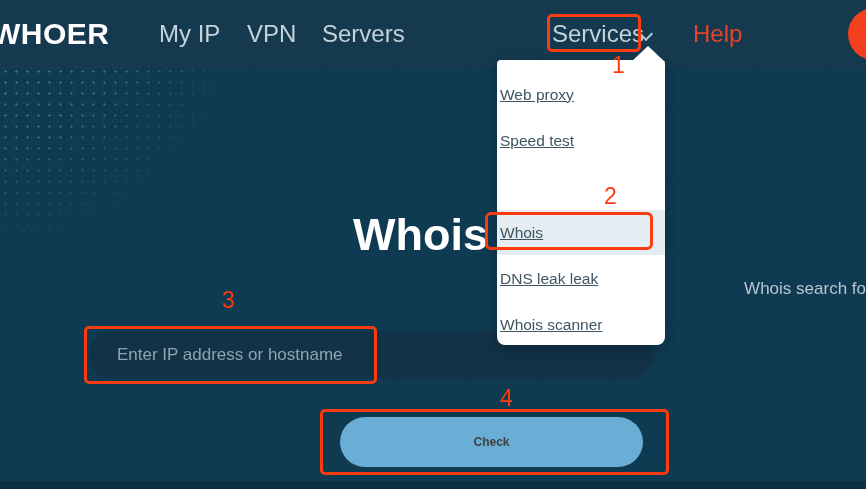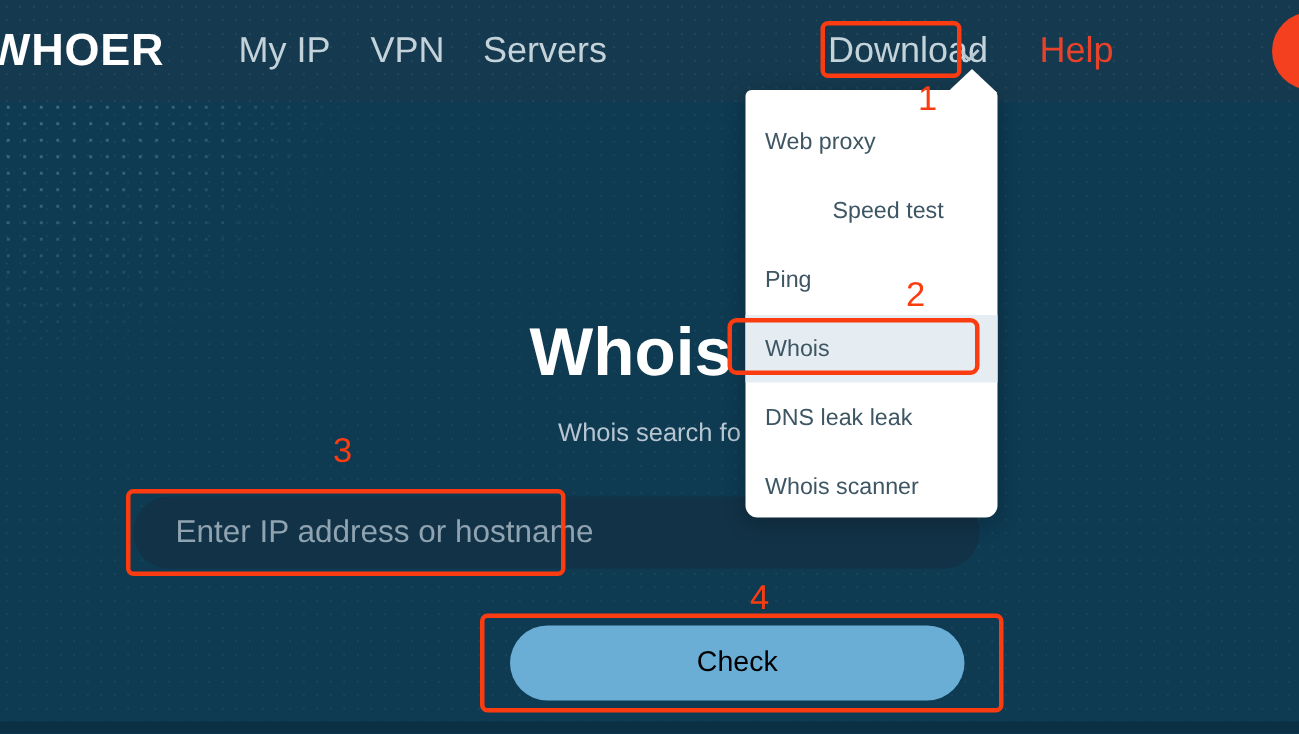--- a/index.html
+++ b/index.html
@@ -94,67 +94,68 @@
     position:absolute; left:631px; top:46px;
     width:0;height:0;
     border-left:17px solid transparent;
     border-right:17px solid transparent;
     border-bottom:16px solid #ffffff;
     z-index:21;
   }
   .dd-item {
     position:absolute; left:0; width:168px; height:45px;
     display:flex; align-items:center;
-    padding-left:13px;
+    padding-left:3px;
     font-size:15.5px; color:#3e5663;
     white-space:nowrap;
+    text-decoration:underline;
   }
   .dd-item.active { background:#e5edf2; }
   .dd-0 { top:12px; }
-  .dd-1 { top:58px;margin-left:45px; }
+  .dd-1 { top:58px; }
   .dd-2 { top:104px; }
   .dd-3 { top:150px; }
   .dd-4 { top:196px; }
   .dd-5 { top:242px; }
 
   
   #hero-title {
     position:absolute; left:0; top:208px; width:866px;
     text-align:center;
     font-size:45px; font-weight:bold; color:#ffffff;
     line-height:54px;
     z-index:3;
   }
   #hero-sub {
     position:absolute; left:0; top:277px; width:866px;
-    text-align:center;
+    text-align:right;
     font-size:17px; color:#b7c6d0;
     line-height:24px;
     z-index:3;
   }
 
   #ip-input {
     position:absolute; left:89px; top:331px;
     width:564px; height:48px;
     background:#123247;
     border:none; border-radius:24px;
-    color:#fef9c3; font-size:21px;
+    color:#fef9c3; font-size:17px;
     font-family:"Liberation Sans", sans-serif;
     padding:0 28px;
     outline:none;
     z-index:4;
   }
   #ip-input::placeholder { color:#8fa3b0; opacity:1; }
 
   #check-button {
     position:absolute; left:340px; top:417px;
     width:303px; height:50px;
     background:#6aaed6;
     border:none; border-radius:25px;
-    color:#000000; font-size:19px; font-weight:normal;
+    color:#404040; font-size:12px; font-weight:bold;
     font-family:"Liberation Sans", sans-serif;
     cursor:pointer;
     z-index:4;
   }
 
   #footer-strip {
     position:absolute; left:0; top:481px; width:866px; height:8px;
     background:#0b2f43;
     z-index:2;
   }
@@ -194,42 +195,41 @@
   <div class="dots-tl"></div>
 
   <div id="header">
     <div class="hdr-dots"></div>
 
     <div id="logo">WHOER</div>
 
     <div class="nav-item" id="nav-myip">My IP</div>
     <div class="nav-item" id="nav-vpn">VPN</div>
     <div class="nav-item" id="nav-servers">Servers</div>
-    <div class="nav-item" id="nav-services">Download</div>
+    <div class="nav-item" id="nav-services">Services</div>
     <div class="nav-item" id="nav-help">Help</div>
 
     <div id="chev"></div>
   </div>
 
   <div id="red-circle"></div>
 
   <div id="hero-title">Whois I</div>
   <div id="hero-sub">Whois search fo</div>
 
   <input id="ip-input" type="text" placeholder="Enter IP address or hostname" style="">
 
   <button id="check-button">Check</button>
 
   <div id="footer-strip"></div>
 
   <div id="dd-caret"></div>
   <div id="dropdown">
     <div class="dd-item dd-0">Web proxy</div>
     <div class="dd-item dd-1">Speed test</div>
-    <div class="dd-item dd-2">Ping</div>
     <div class="dd-item dd-3 active">Whois</div>
     <div class="dd-item dd-4">DNS leak leak</div>
     <div class="dd-item dd-5">Whois scanner</div>
   </div>
 
   <div class="anno-box" id="box-1"></div>
   <div class="anno-box" id="box-2"></div>
   <div class="anno-box" id="box-3"></div>
   <div class="anno-box" id="box-4"></div>
 

